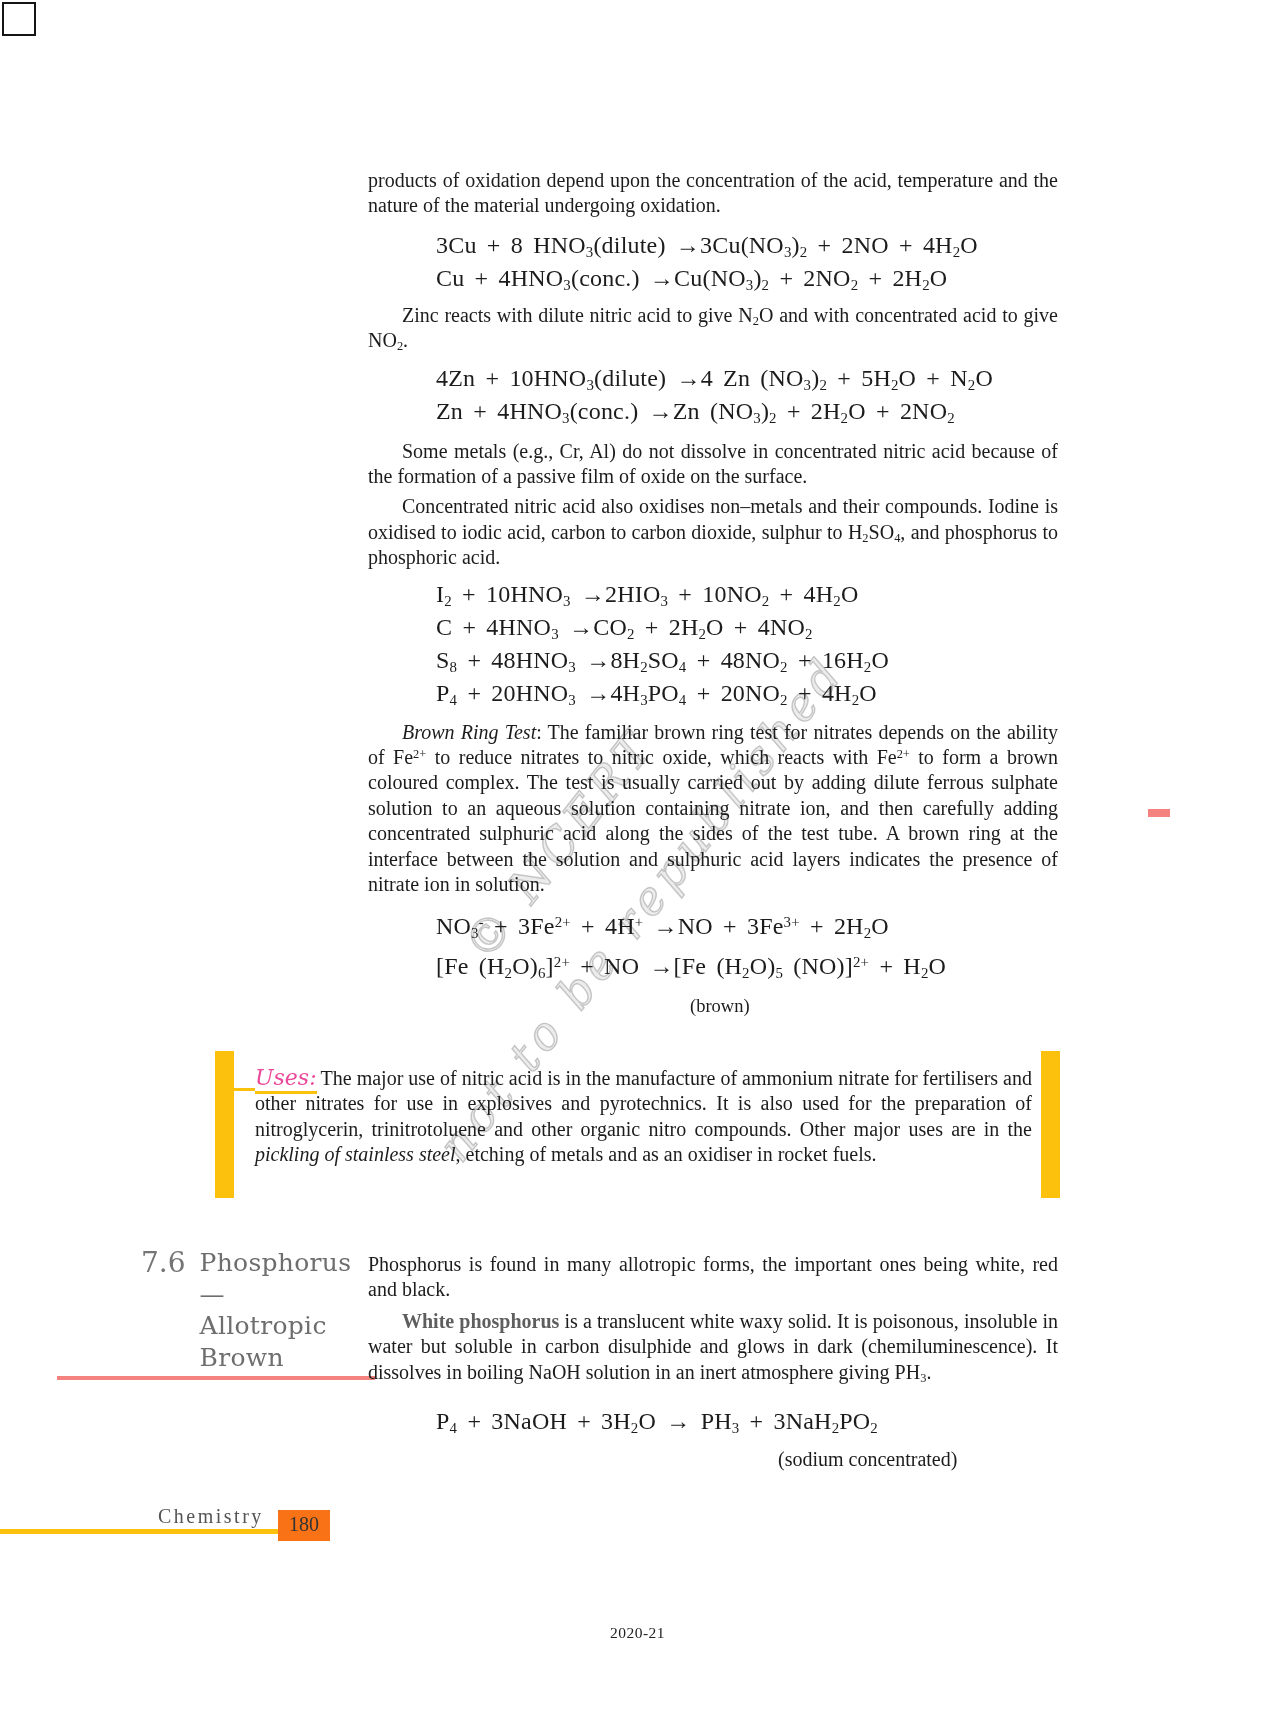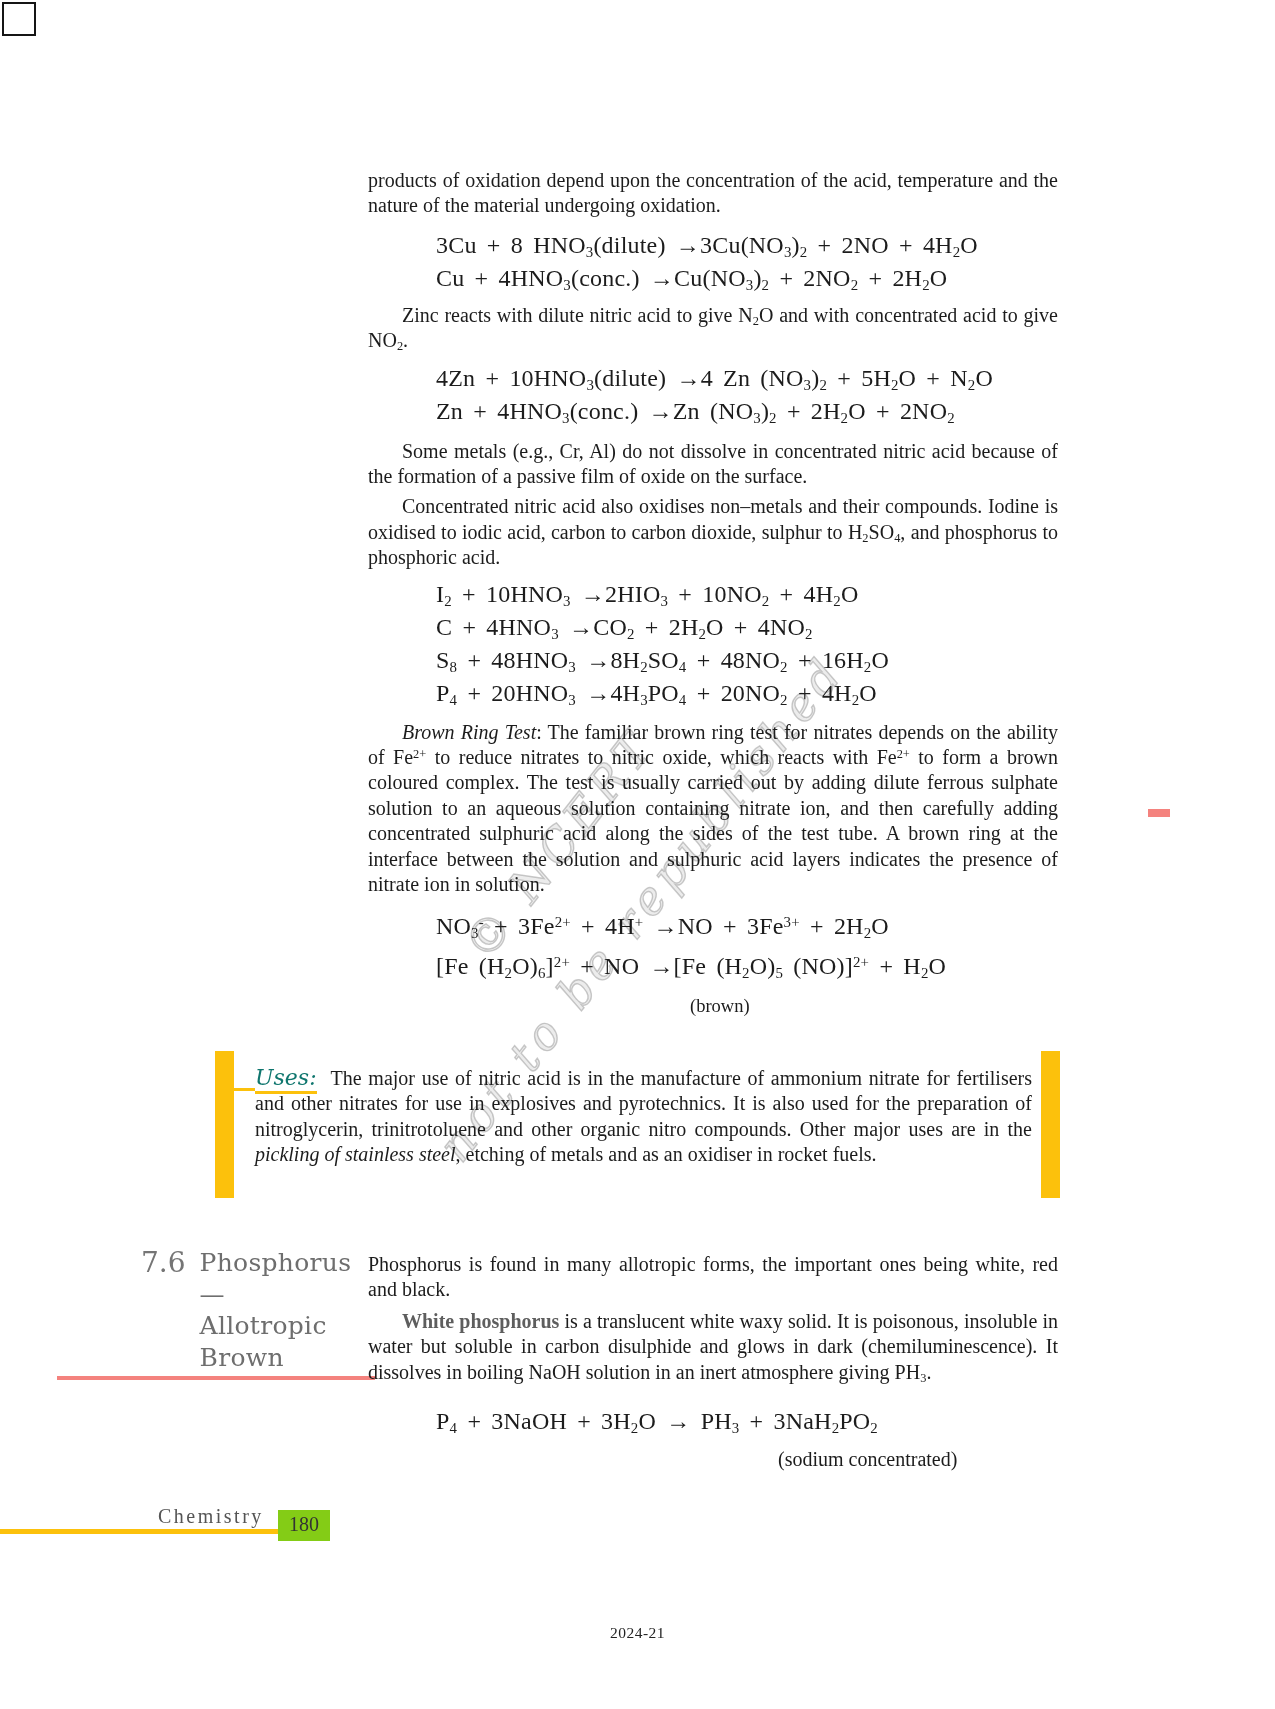--- a/index.html
+++ b/index.html
@@ -43,37 +43,37 @@
   .mt10{margin-top:10px} .mt11{margin-top:11px} .mt12{margin-top:12px} .mt20{margin-top:20px}
 
   
   .uses-box { position:absolute; left:215px; top:1051px; width:845px; min-height:147px;
               padding:0; box-sizing:border-box; }
   .uses-bar { position:absolute; top:0; width:19px; height:147px; background:#FCC10C; }
   .uses-bar-left { left:0; }
   .uses-bar-right { right:0; }
   .uses-connector { position:absolute; left:19px; top:37px; width:21px; height:3px; background:#FCC10C; }
   .uses-text { position:absolute; left:40px; top:14px; width:777px; }
-  .uses-label { font-style:italic; font-size:22px; color:#0f766e;
-                border-bottom:3px solid #FCC10C; padding-bottom:1px; margin-right:14px;
+  .uses-label { font-style:italic; font-size:22px; color:#ec4899;
+                border-bottom:3px solid #FCC10C; padding-bottom:1px; margin-right:4px;
                 font-family:"DejaVu Serif",serif; }
 
   
   .section-head { position:absolute; left:57px; top:1247px; width:318px; }
   .sec-row { display:flex; padding-left:84px; gap:14px; }
   .sec-num { font-family:"DejaVu Serif",serif; font-size:28px; color:#757575; line-height:32px; }
   .sec-title { font-family:"DejaVu Serif",serif; font-size:25px;
                color:#6e6e6e; line-height:31.5px; letter-spacing:0.3px; }
   .sec-line { display:block; }
   .pink-rule { margin-top:3px; height:4px; background:#F4827E; }
 
   
   .footer-rule { position:absolute; left:0; top:1529px; width:279px; height:5px; background:#FCC10C; }
   .footer-book { position:absolute; left:158px; top:1505px; font-size:20px; letter-spacing:2.5px; color:#555; }
-  .footer-page { position:absolute; left:278px; top:1510px; background:#84cc16; padding:3px 11px 5px; font-size:20px; color:#333; }
+  .footer-page { position:absolute; left:278px; top:1510px; background:#f97316; padding:3px 11px 5px; font-size:20px; color:#333; }
   .year { position:absolute; left:0; top:1624px; width:100%; text-align:center; font-size:15.5px; letter-spacing:0.5px; color:#222; }
 </style>
 </head>
 <body>
 
 <div class="page">
 
   <div class="corner-mark"></div>
 
   <div class="watermark">
@@ -141,15 +141,15 @@
     <p class="para indent mt6"><b>White phosphorus</b> is a translucent white waxy solid. It is poisonous, insoluble in water but soluble in carbon disulphide and glows in dark (chemiluminescence). It dissolves in boiling NaOH solution in an inert atmosphere giving PH<sub>3</sub>.</p>
     <div class="eq-block mt20">
       <div class="eq">P<sub>4</sub> + 3NaOH + 3H<sub>2</sub>O → PH<sub>3</sub> + 3NaH<sub>2</sub>PO<sub>2</sub></div>
       <div class="eq-caption caption-naoh">(sodium concentrated)</div>
     </div>
   </section>
 
   <div class="footer-rule"></div>
   <span class="footer-book">Chemistry</span>
   <span class="footer-page">180</span>
-  <div class="year">2024-21</div>
+  <div class="year">2020-21</div>
 
 </div>
 
 </body></html>

